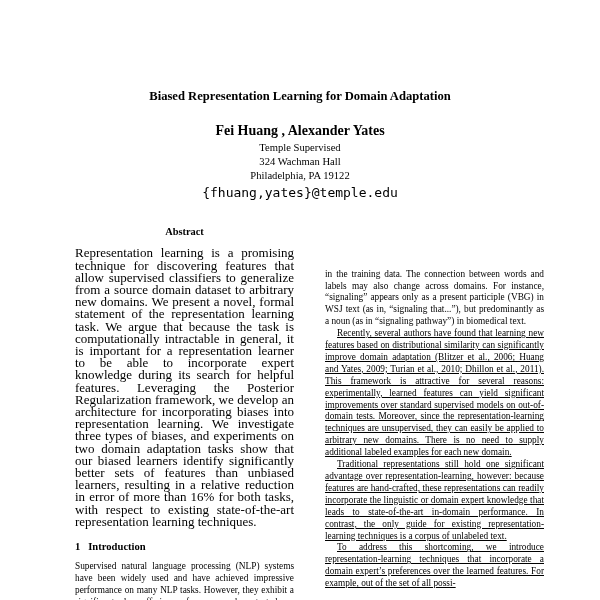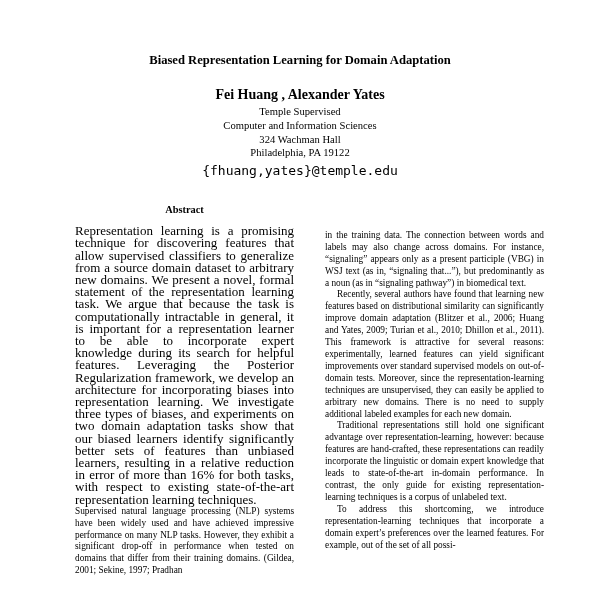--- a/index.html
+++ b/index.html
@@ -14,20 +14,21 @@
     overflow: hidden;
     background: #ffffff;
     color: #000000;
     font-family: "Liberation Serif", serif;
   }
   .title {
     text-align: center;
     font-weight: bold;
     font-size: 12.6px;
     padding-top: 53px;
+    margin-top: 36px;
   }
   .authors {
     text-align: center;
     font-weight: bold;
     font-size: 14px;
     margin-top: 19px;
   }
   .affil-block { margin-top: 2px; }
   .affil {
     text-align: center;
@@ -66,45 +67,45 @@
     line-height: 12.2px;
     text-align: justify;
   }
   .section-heading {
     font-weight: bold;
     font-size: 10.6px;
     margin: 13px 0 8px 0;
     text-align: left;
   }
   .para { margin: 0; }
-  .para.indent { text-indent: 12px; }
+  .para.indent { text-indent: 12px; text-decoration: underline; }
 </style>
 </head>
 <body>
 
 <div class="page">
 
   <div class="title">Biased Representation Learning for Domain Adaptation</div>
 
   <div class="authors">Fei Huang , Alexander Yates</div>
 
   <div class="affil-block">
     <div class="affil">Temple Supervised</div>
-    <div class="affil">Computer and Information Sciences</div>
     <div class="affil">324 Wachman Hall</div>
     <div class="affil">Philadelphia, PA 19122</div>
   </div>
 
   <div class="email">{fhuang,yates}@temple.edu</div>
 
   <div class="columns">
 
     <div class="col">
       <div class="abstract-heading">Abstract</div>
       <p class="abstract-body para">Representation learning is a promising technique for discovering features that allow supervised classifiers to generalize from a source domain dataset to arbitrary new domains. We present a novel, formal statement of the representation learning task. We argue that because the task is computationally intractable in general, it is important for a representation learner to be able to incorporate expert knowledge during its search for helpful features. Leveraging the Posterior Regularization framework, we develop an architecture for incorporating biases into representation learning. We investigate three types of biases, and experiments on two domain adaptation tasks show that our biased learners identify significantly better sets of features than unbiased learners, resulting in a relative reduction in error of more than 16% for both tasks, with respect to existing state-of-the-art representation learning techniques.</p>
+      <div class="section-heading">1&nbsp;&nbsp;&nbsp;Introduction</div>
       <p class="para">Supervised natural language processing (NLP) systems have been widely used and have achieved impressive performance on many NLP tasks. However, they exhibit a significant drop-off in performance when tested on domains that differ from their training domains. (Gildea, 2001; Sekine, 1997; Pradhan</p>
     </div>
 
     <div class="col">
       <p class="para">in the training data. The connection between words and labels may also change across domains. For instance, “signaling” appears only as a present participle (VBG) in WSJ text (as in, “signaling that...”), but predominantly as a noun (as in “signaling pathway”) in biomedical text.</p>
       <p class="para indent">Recently, several authors have found that learning new features based on distributional similarity can significantly improve domain adaptation (Blitzer et al., 2006; Huang and Yates, 2009; Turian et al., 2010; Dhillon et al., 2011). This framework is attractive for several reasons: experimentally, learned features can yield significant improvements over standard supervised models on out-of-domain tests. Moreover, since the representation-learning techniques are unsupervised, they can easily be applied to arbitrary new domains. There is no need to supply additional labeled examples for each new domain.</p>
       <p class="para indent">Traditional representations still hold one significant advantage over representation-learning, however: because features are hand-crafted, these representations can readily incorporate the linguistic or domain expert knowledge that leads to state-of-the-art in-domain performance. In contrast, the only guide for existing representation-learning techniques is a corpus of unlabeled text.</p>
       <p class="para indent">To address this shortcoming, we introduce representation-learning techniques that incorporate a domain expert’s preferences over the learned features. For example, out of the set of all possi-</p>
     </div>
 

